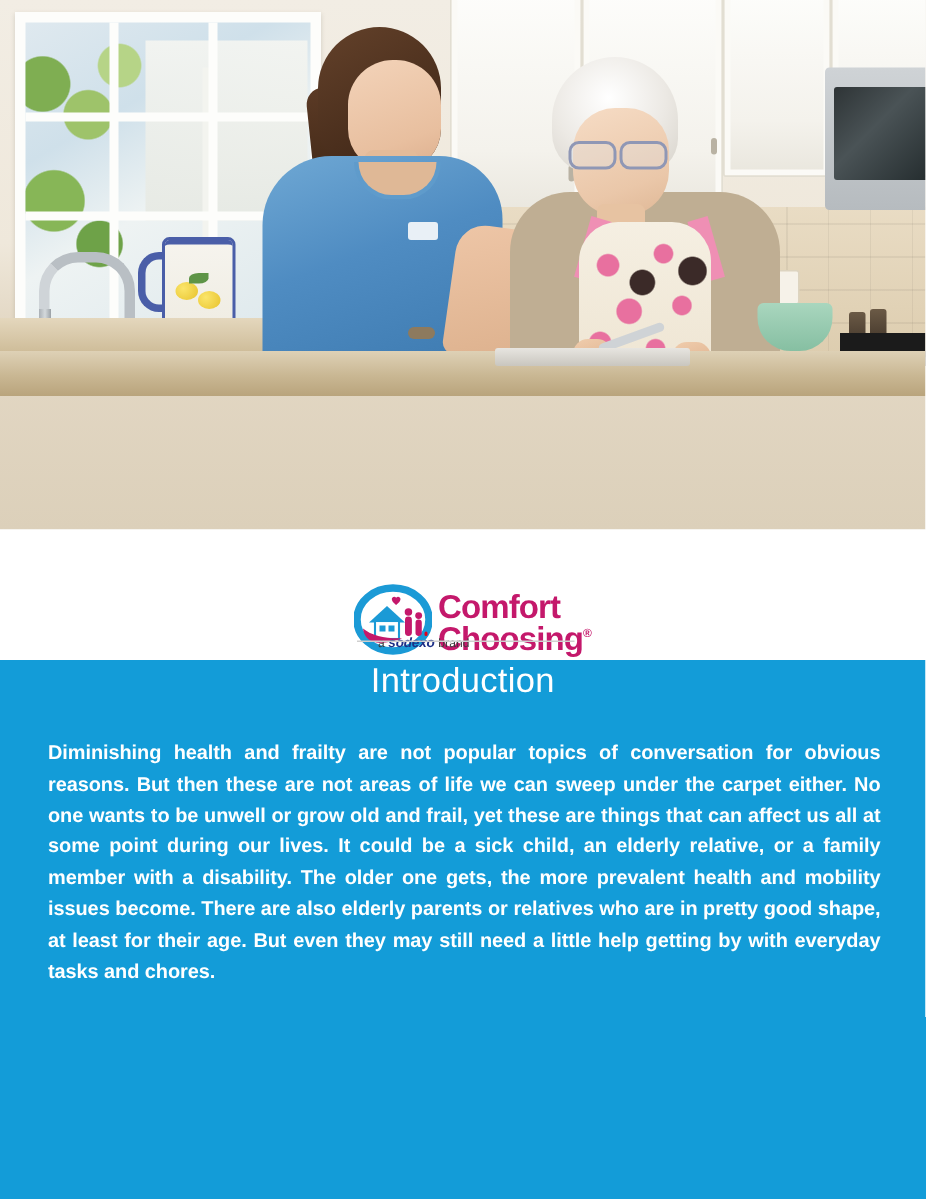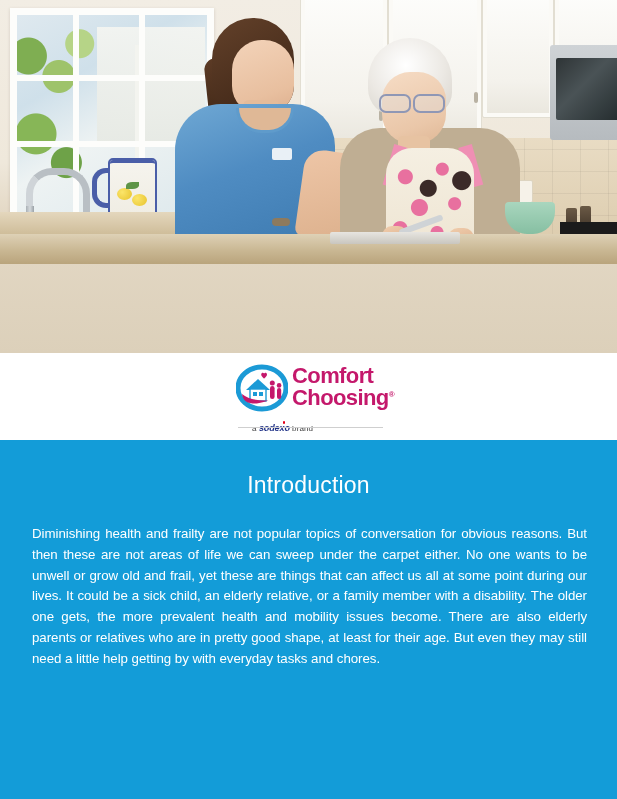--- a/index.html
+++ b/index.html
@@ -318,24 +318,24 @@
   
   .logo-section {
     position: absolute;
     left: 0; top: 353px;
     width: 617px;
     height: 87px;
     background: #ffffff;
   }
   .logo-wrap {
     position: absolute;
-    left: 236px; top: 4px;
+    left: 236px; top: 24px;
     width: 150px; height: 60px;
     display: flex;
-    align-items: center;
+    align-items: flex-end;
   }
   .logo-mark {
     width: 52px; height: 48px;
     flex: 0 0 52px;
     margin-top: 1px;
   }
   .logo-words {
     margin-left: 4px;
     line-height: 0.98;
   }
@@ -386,33 +386,32 @@
   
   .intro {
     position: absolute;
     left: 0; top: 440px;
     width: 617px;
     height: 359px;
     background: #139cd8;
   }
   .intro-title {
     margin: 0;
-    padding-top: 32px;
     text-align: center;
     color: #ffffff;
     font-size: 23px;
     font-weight: 400;
     letter-spacing: 0.2px;
   }
   .intro-body {
     margin: 0;
     padding: 25px 30px 0 32px;
     color: #ffffff;
     font-size: 13.3px;
-    font-weight: 400;
+    font-weight: 700;
     line-height: 20.8px;
     text-align: justify;
     letter-spacing: -0.05px;
   }
 </style>
 </head>
 <body>
 
 <div class="page">
 

